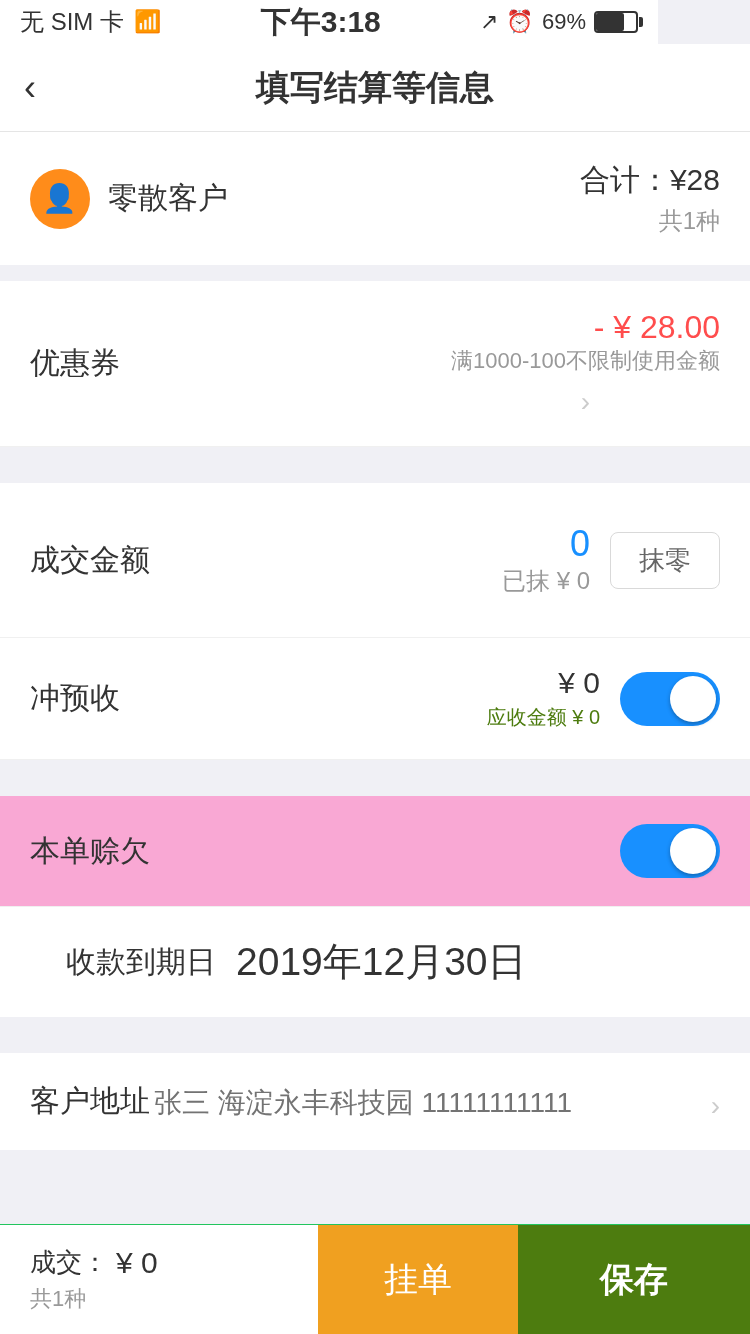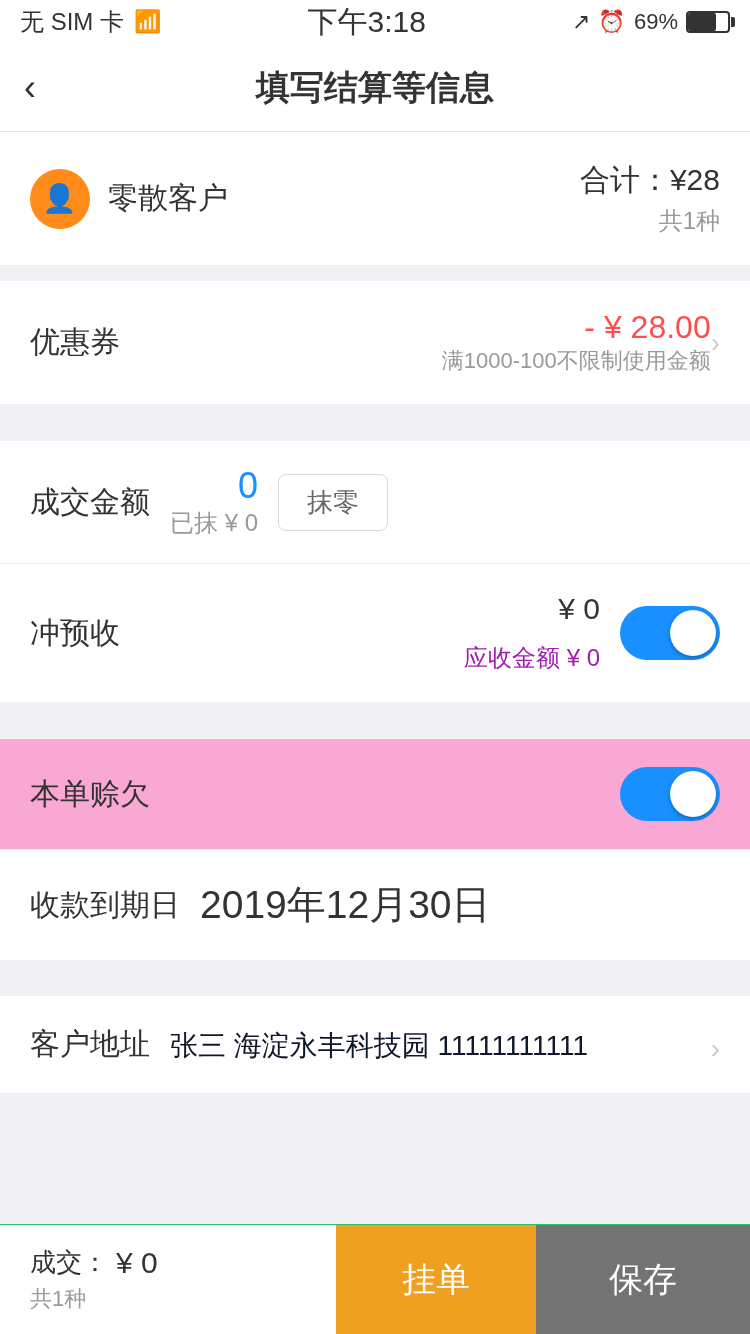--- a/index.html
+++ b/index.html
@@ -9,32 +9,32 @@
       min-height: 1334px;
       background: #f0f0f5;
       font-family: -apple-system, "PingFang SC", "Helvetica Neue", Arial, sans-serif;
       font-size: 28px;
       color: #333;
       position: relative;
     }
 
     
     .status-bar {
-      width: 750px;
+      width: 658px;
       height: 44px;
       background: #fff;
       display: flex;
       align-items: center;
       justify-content: space-between;
       padding: 0 20px;
       font-size: 24px;
       color: #333;
     }
     .status-left { display: flex; align-items: center; gap: 10px; }
-    .status-center { font-size: 30px; font-weight: 400; }
+    .status-center { font-size: 30px; font-weight: 700; }
     .status-right { display: flex; align-items: center; gap: 8px; font-size: 22px; }
     .battery-icon {
       width: 44px; height: 22px;
       border: 2px solid #333;
       border-radius: 4px;
       position: relative;
       display: inline-flex;
       align-items: center;
     }
     .battery-icon::after {
@@ -143,21 +143,23 @@
       border-bottom: 1px solid #f0f0f0;
       cursor: pointer;
     }
     .coupon-label {
       font-size: 30px;
       color: #333;
     }
     .coupon-right {
       display: flex;
       align-items: center;
+      gap: 10px;
       text-align: right;
+      flex-direction: column;
     }
     .coupon-amount {
       font-size: 32px;
       color: #ff4d4d;
       font-weight: 500;
     }
     .coupon-desc {
       font-size: 22px;
       color: #999;
     }
@@ -168,24 +170,24 @@
 
     
     .section-divider {
       height: 20px;
       background: #f0f0f5;
     }
 
     
     .form-row {
       background: #fff;
-      padding: 24px 30px;
-      display: flex;
-      align-items: center;
-      justify-content: flex-start;
+      padding: 40px 30px;
+      display: flex;
+      align-items: center;
+      justify-content: space-between;
       border-bottom: 1px solid #f0f0f0;
     }
     .form-row-label {
       font-size: 30px;
       color: #333;
       min-width: 140px;
     }
     .transaction-value {
       font-size: 36px;
       color: #1890ff;
@@ -214,23 +216,23 @@
       border-bottom: 1px solid #f0f0f0;
     }
     .advance-info {
       text-align: right;
     }
     .advance-amount {
       font-size: 30px;
       color: #333;
     }
     .advance-sub {
-      font-size: 24px;
-      color: #a21caf;
-      margin-top: 16px;
+      font-size: 20px;
+      color: #4d7c0f;
+      margin-top: 4px;
     }
 
     
     .toggle {
       width: 100px;
       height: 54px;
       border-radius: 27px;
       background: #1890ff;
       position: relative;
       cursor: pointer;
@@ -266,20 +268,21 @@
       background: #fff;
       padding: 28px 30px;
       display: flex;
       align-items: center;
       gap: 20px;
       border-top: 1px solid #f0f0f0;
     }
     .date-label {
       font-size: 30px;
       color: #333;
+      margin-left: 36px;
     }
     .date-value {
       font-size: 39px;
       color: #333;
     }
 
     
     .logistics-section {
       background: #f0f0f5;
       padding: 28px 30px;
@@ -309,23 +312,23 @@
       justify-content: space-between;
       cursor: pointer;
     }
     .address-label {
       font-size: 30px;
       color: #333;
       min-width: 120px;
     }
     .address-value {
       font-size: 28px;
-      color: #0f172a;
+      color: #737373;
       flex: 1;
-      margin: 0 20px;
+      margin: 0 4px;
     }
 
     
     .bottom-bar {
       position: fixed;
       bottom: 0;
       left: 0;
       width: 750px;
       height: 110px;
       background: #fff;
@@ -361,29 +364,29 @@
       background: #f0a020;
       display: flex;
       align-items: center;
       justify-content: center;
       font-size: 34px;
       color: #fff;
       font-weight: 500;
       cursor: pointer;
     }
     .btn-save {
-      width: 214px;
+      width: 232px;
       height: 110px;
-      background: #737373;
+      background: #4d7c0f;
       display: flex;
       align-items: center;
       justify-content: center;
       font-size: 34px;
       color: #fff;
-      font-weight: 400;
+      font-weight: 700;
       cursor: pointer;
     }
 
     
     .wifi-icon { font-size: 22px; }
   </style>
 </head>
 <body>
 
 <div class="status-bar">

